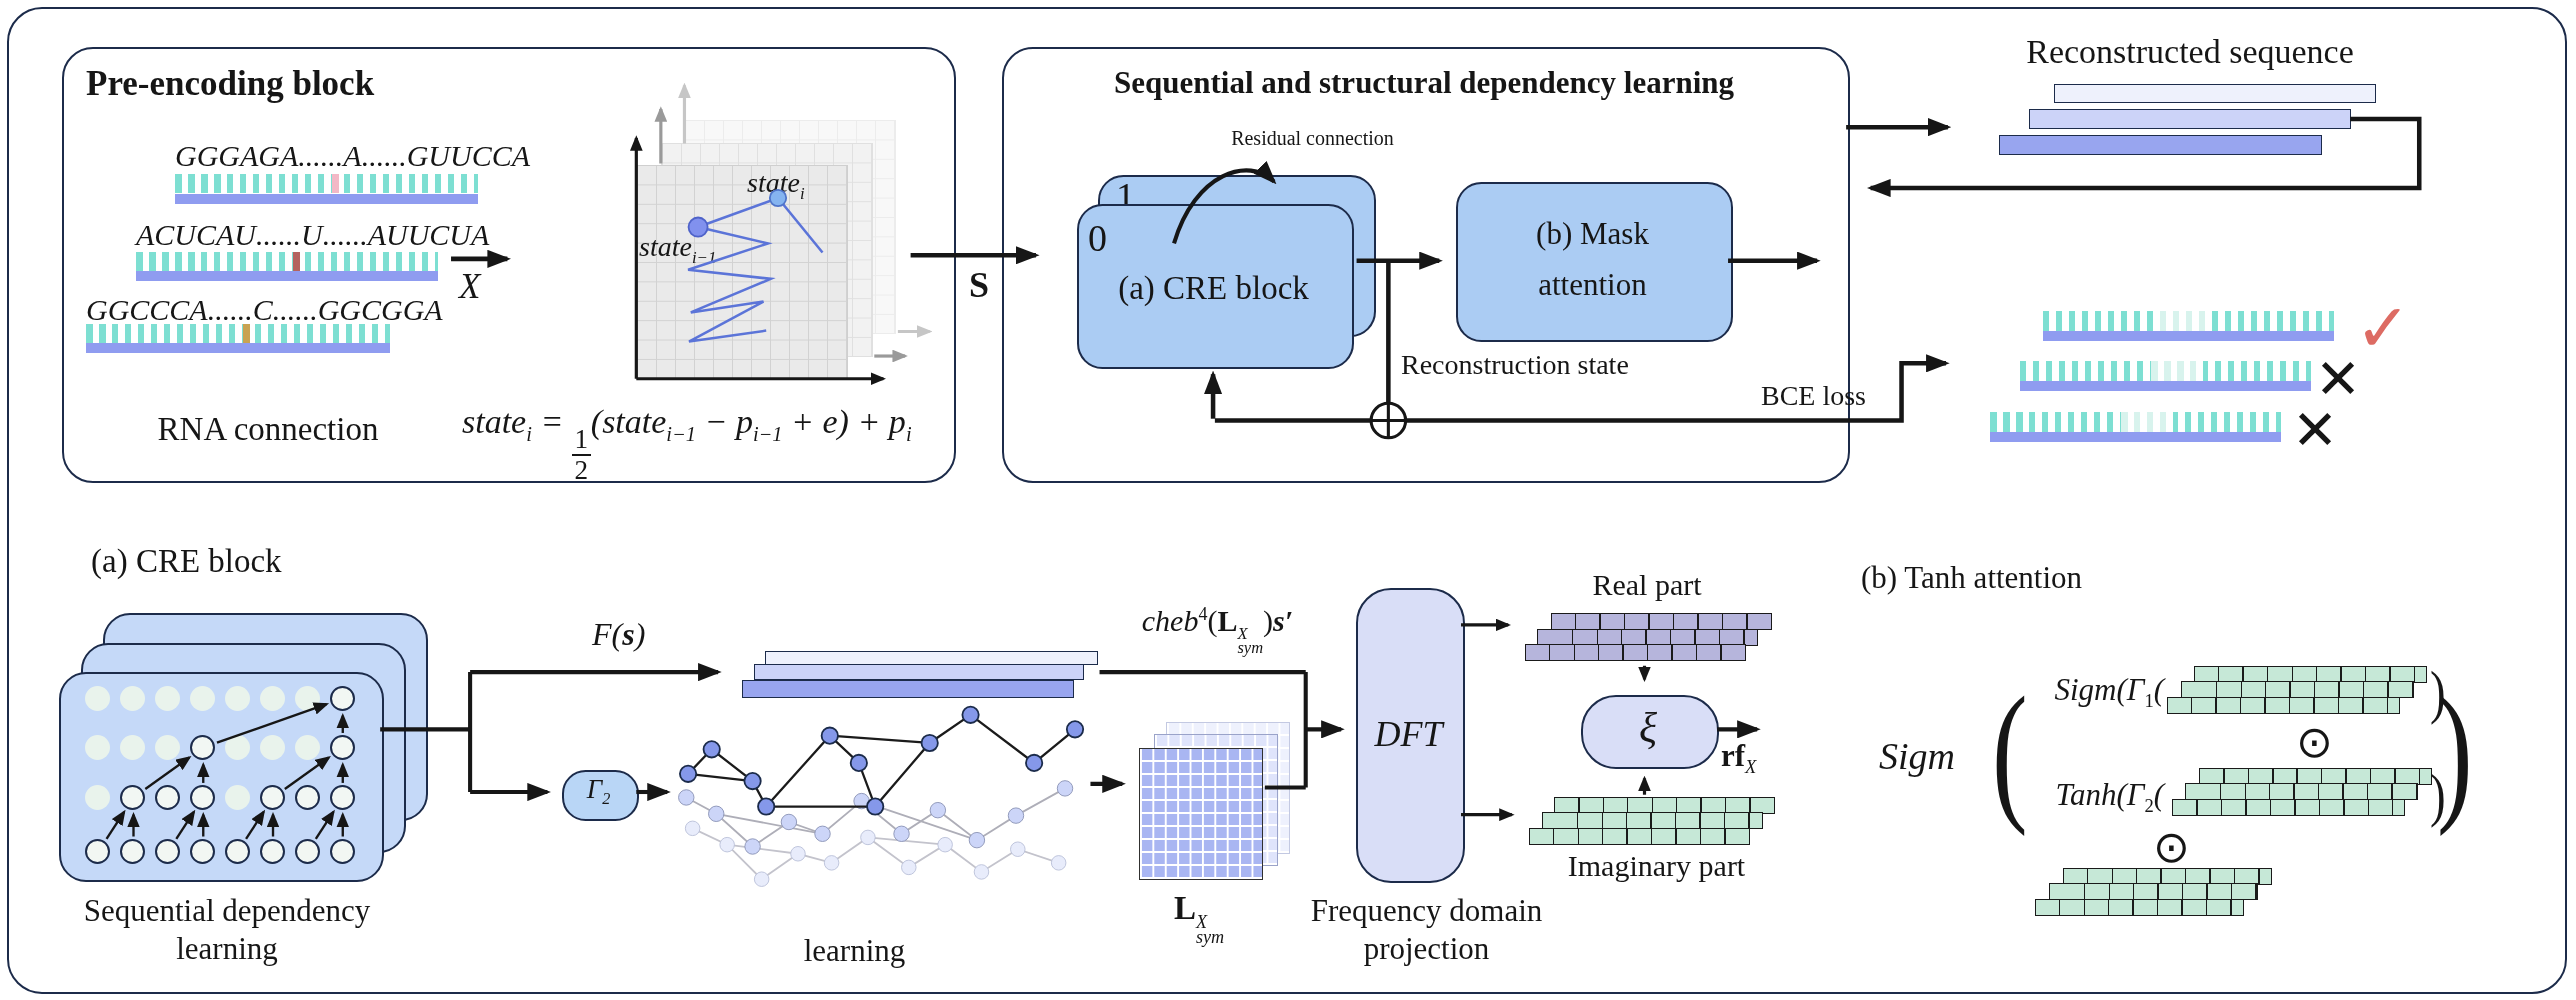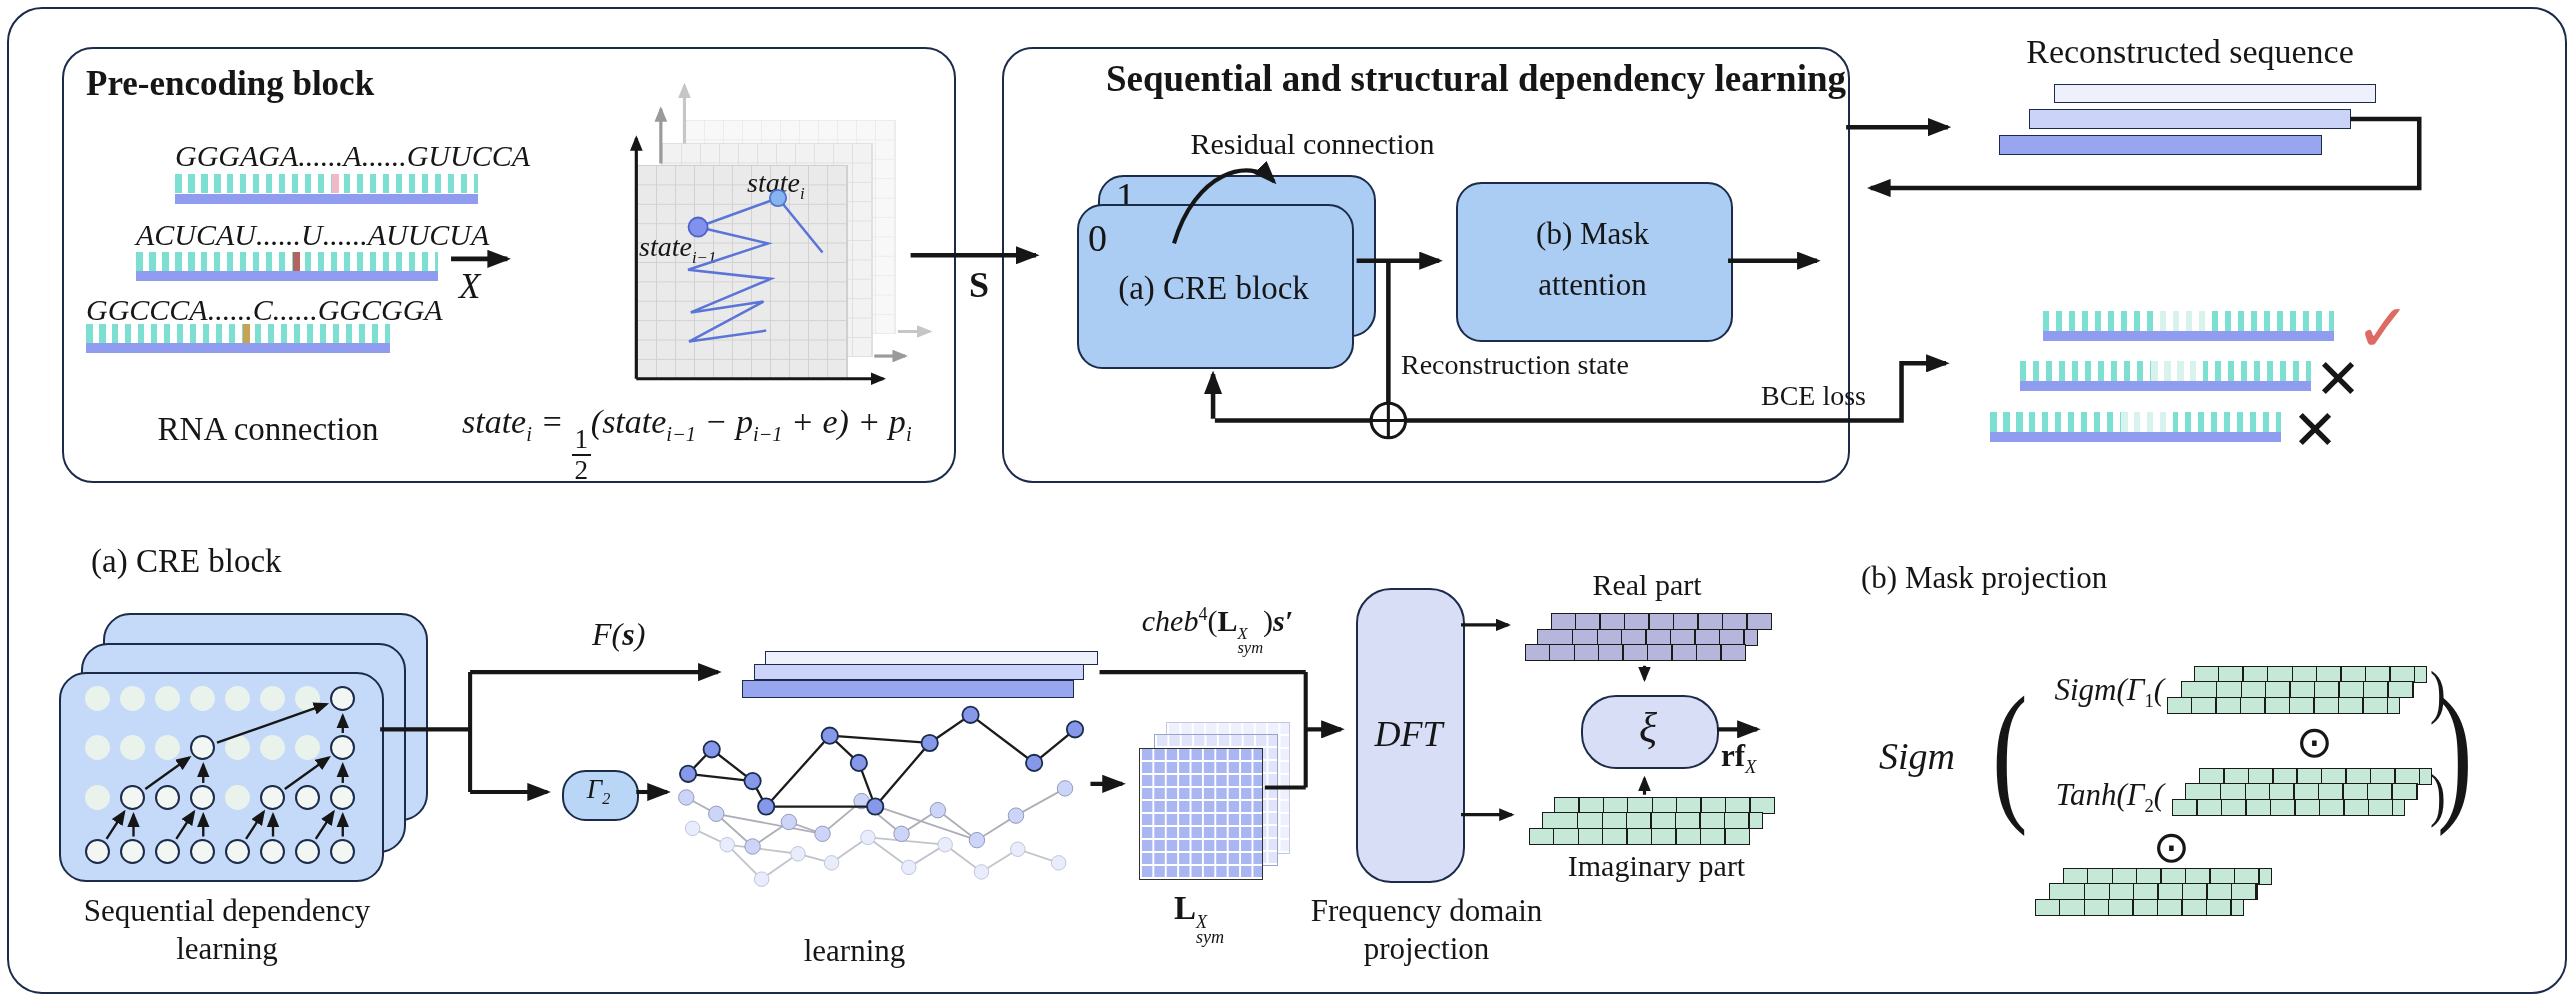--- a/index.html
+++ b/index.html
@@ -83,23 +83,23 @@
     <span>state</span><sub class="s">i−1</sub></div>
 
   <div class="abs it" style="left:462px;top:403px;font-size:34px;">
     <span>state</span><sub class="s">i</sub><span> = </span><span class="frac">
         <span class="num" style="font-style:normal;">1</span>
         <span style="font-style:normal;">2</span>
       </span><span>(state</span><sub class="s">i−1</sub><span> − p</span><sub class="s">i−1</sub><span> + e) + p</span><sub class="s">i</sub>
   </div>
 
   <div class="box" style="left:1002px;top:47px;width:844px;height:432px;border-width:2.3px;border-radius:31px;"></div>
-  <div class="abs ttl ctr" style="left:1002px;top:57px;width:844px;font-size:37px;text-align:right;">Sequential and structural dependency learning</div>
+  <div class="abs ttl ctr" style="left:1002px;top:65px;width:844px;font-size:31px;">Sequential and structural dependency learning</div>
   <div class="abs ttl" style="left:969px;top:264px;font-size:36px;">S</div>
-  <div class="abs ctr" style="left:1140px;top:127px;width:345px;font-size:30px;">Residual connection</div>
+  <div class="abs ctr" style="left:1140px;top:127px;width:345px;font-size:20px;">Residual connection</div>
 
   <div class="bluebox" style="left:1098px;top:175px;width:274px;height:158px;"></div>
   <div class="abs" style="left:1116px;top:174px;font-size:38px;">1</div>
   <div class="bluebox" style="left:1077px;top:204px;width:273px;height:161px;"></div>
   <div class="abs" style="left:1088px;top:216px;font-size:38px;">0</div>
   <div class="abs ctr" style="left:1077px;top:270px;width:273px;font-size:33px;">(a) CRE block</div>
 
   <div class="bluebox" style="left:1456px;top:182px;width:273px;height:156px;"></div>
   <div class="abs ctr" style="left:1456px;top:216px;width:273px;font-size:31px;">(b) Mask</div>
   <div class="abs ctr" style="left:1456px;top:267px;width:273px;font-size:31px;">attention</div>
@@ -210,21 +210,21 @@
   <div class="pill" style="left:1581px;top:695px;width:134px;height:70px;border-radius:35px;"></div>
   <div class="abs it ctr" style="left:1581px;top:704px;width:134px;font-size:42px;">ξ</div>
   <div class="abs" style="left:1721px;top:738px;font-size:31px;font-family:Liberation Serif, serif;">
     <b>rf</b><sub class="s it">X</sub></div>
 
   <div class="brick bg" style="left:1554px;top:797px;width:221px;"></div>
   <div class="brick bg ph" style="left:1542px;top:812px;width:221px;"></div>
   <div class="brick bg" style="left:1529px;top:828px;width:221px;"></div>
   <div class="abs ctr" style="left:1545px;top:849px;width:223px;font-size:30px;">Imaginary part</div>
 
-  <div class="abs" style="left:1861px;top:560px;font-size:31px;">(b) Mask projection</div>
+  <div class="abs" style="left:1861px;top:560px;font-size:31px;">(b) Tanh attention</div>
   <div class="abs it" style="left:1879px;top:734px;font-size:38px;">Sigm</div>
   <div class="abs bigp" style="left:1992px;top:698px;">(</div>
   <div class="abs bigp" style="left:2437px;top:698px;">)</div>
 
   <div class="abs it" style="left:1801px;top:672px;width:363px;text-align:right;font-size:31px;">
     <span>Sigm(Γ</span><sub class="s" style="font-style:normal;">1</sub><span>(</span></div>
   <div class="brick bg" style="left:2194px;top:666px;width:233px;"></div>
   <div class="brick bg ph" style="left:2181px;top:681px;width:233px;"></div>
   <div class="brick bg" style="left:2167px;top:697px;width:233px;"></div>
   <div class="abs medp" style="left:2430px;top:669px;">)</div>

